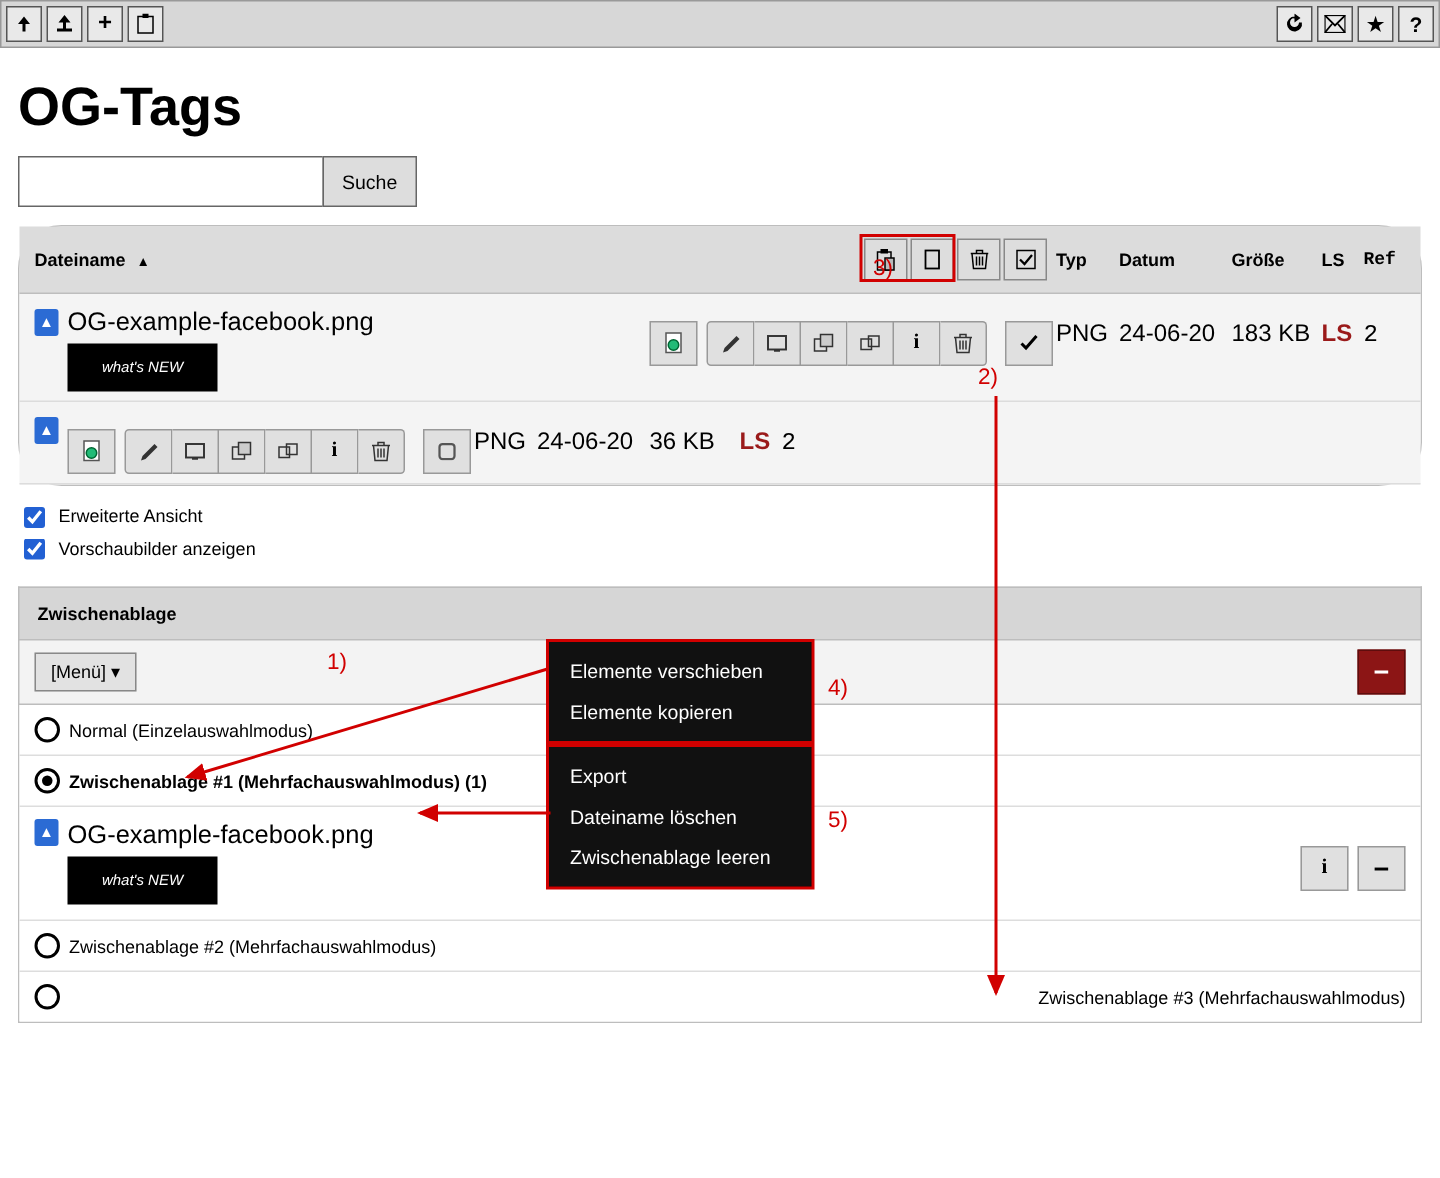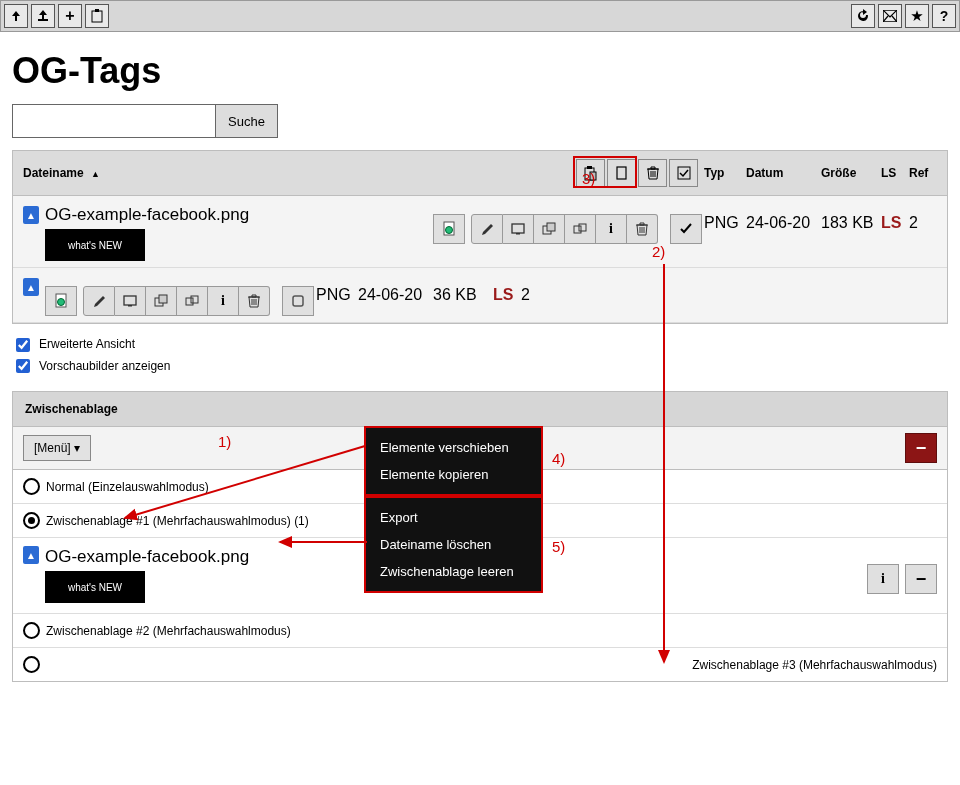--- a/index.html
+++ b/index.html
@@ -40,31 +40,31 @@
   .hdr-icons { display:flex; gap:2px; margin-right:6px; }
   .hdr-btn {
     width:27px; height:26px; border:1px solid #888; background:#ddd;
     display:flex; align-items:center; justify-content:center; font-size:14px;
     cursor:pointer;
   }
   .col-typ { width:42px; }
   .col-datum { width:75px; }
   .col-groesse { width:60px; }
   .col-ls { width:28px; }
-  .col-ref { width:28px; }
+  .col-ref { width:28px;font-family:Liberation Mono, monospace; }
   .file-row {
     border-bottom:1px solid #dcdcdc; background:#f4f4f4;
     display:flex; align-items:flex-start; padding:6px 10px;
   }
   .file-main { flex:1; }
   .file-name { font-size:17px; margin:3px 0 4px; }
   .thumb {
     width:100px; height:32px; background:#000; color:#fff;
     display:flex; align-items:center; justify-content:center;
-    font-size:10px; margin-top:2px;
+    font-size:10px; font-style:italic; margin-top:2px;
     position:relative;
   }
   .thumb.light { background:#fff; border:1px solid #ccc; color:#333; justify-content:flex-start; padding:2px; }
   .file-icon {
     width:16px; height:18px; background:#2b6bd4; margin:4px 6px 0 0; border-radius:2px; flex:0 0 16px;
     display:flex; align-items:center; justify-content:center; color:#fff; font-size:10px;
   }
   .action-group { display:flex; align-items:center; gap:6px; margin-top:12px; margin-right:10px; }
   .sq-btn {
     width:30px; height:28px; border:1px solid #999; background:#e0e0e0;
@@ -99,21 +99,21 @@
     position:absolute; right:10px; top:6px;
     width:30px; height:28px; background:#8c1515; color:#fff; border:1px solid #5e0d0d;
     display:flex; align-items:center; justify-content:center; font-size:18px; font-weight:700;
     cursor:pointer;
   }
   .clip-list { margin:0 12px; border:1px solid #bdbdbd; border-top:none; }
   .clip-mode {
     border-bottom:1px solid #ddd; padding:8px 10px; display:flex; align-items:center; gap:6px;
     background:#fff;
   }
-  .clip-mode.bold { font-weight:400; }
+  .clip-mode.bold { font-weight:700; }
   .radio-circ {
     width:13px; height:13px; border:2px solid #000; border-radius:50%; display:inline-flex;
     align-items:center; justify-content:center;
   }
   .radio-circ.filled::after { content:""; width:7px; height:7px; background:#000; border-radius:50%; }
   .clip-item {
     border-bottom:1px solid #ddd; padding:6px 10px 10px;
     display:flex; align-items:flex-start; background:#fff;
     position:relative;
   }
@@ -173,21 +173,21 @@
   </div>
 </div>
 
 <h1>OG-Tags</h1>
 
 <div class="searchbar">
   <input type="text" placeholder="" style="">
   <button>Suche</button>
 </div>
 
-<div class="panel" style="position:relative;">
+<div class="panel" style="position:relative;border-radius:29px;">
   <div class="panel-header">
     <div class="hdr-name">
       <span>Dateiname</span>
       <span class="sortcaret">▲</span>
     </div>
     <div class="hdr-icons" style="position:relative;">
       <div class="anno-red" style="position:absolute; left:-2px; top:-2px; width:62px; height:30px; pointer-events:none;"></div>
       <div class="hdr-btn">
           <svg width="13" height="15" viewBox="0 0 13 15">
             <rect x="1" y="2" width="9" height="12" fill="none" stroke="#000"></rect>

